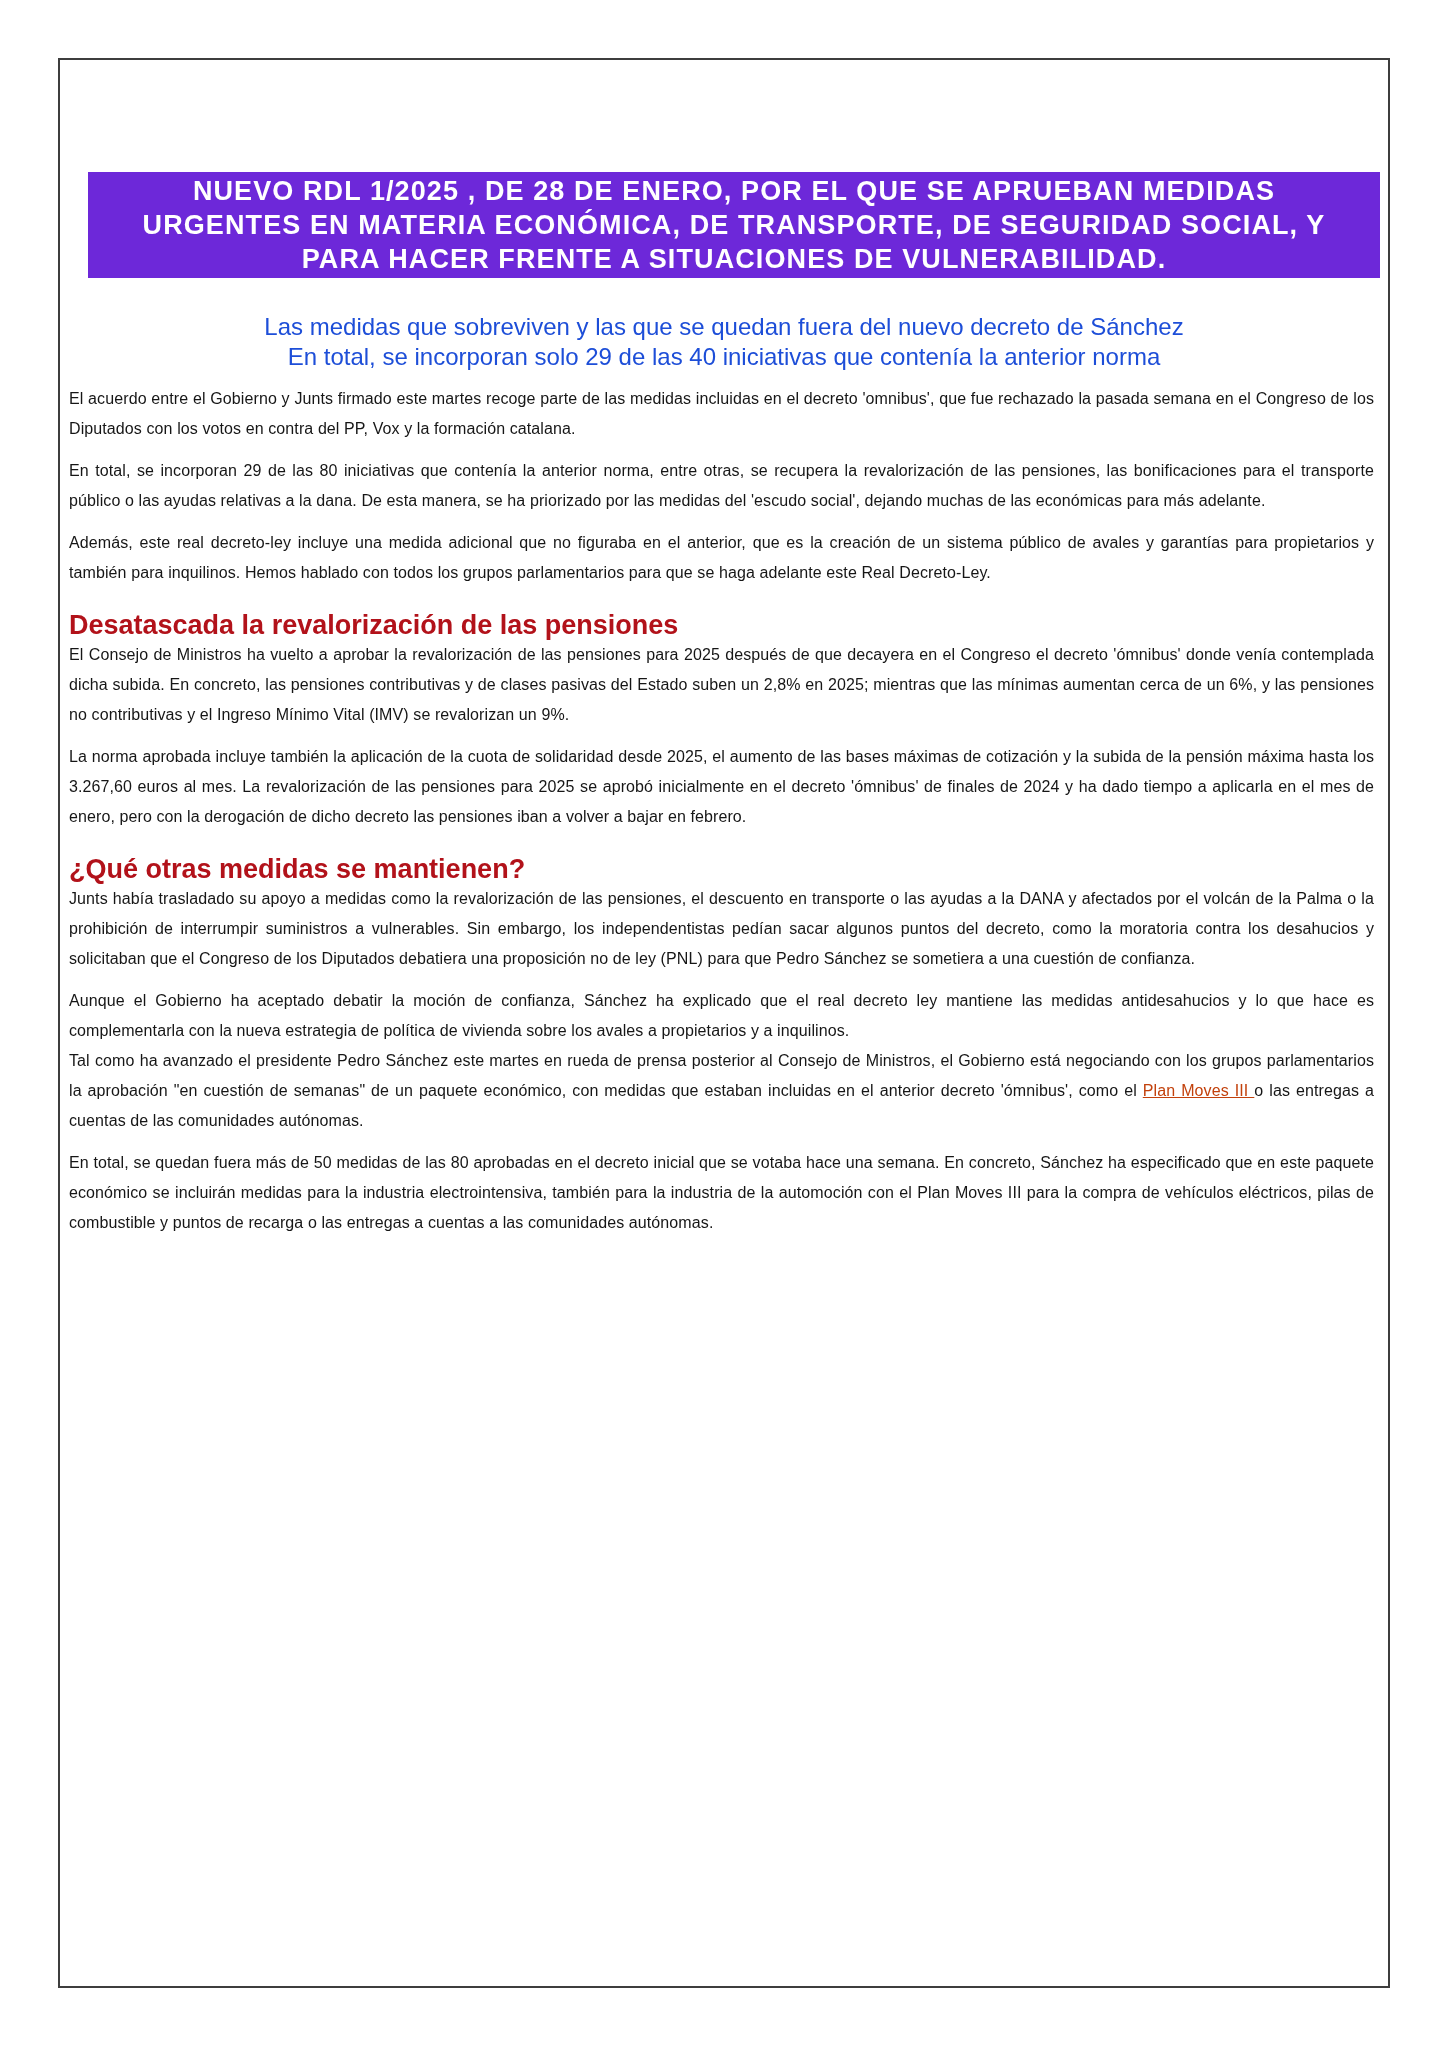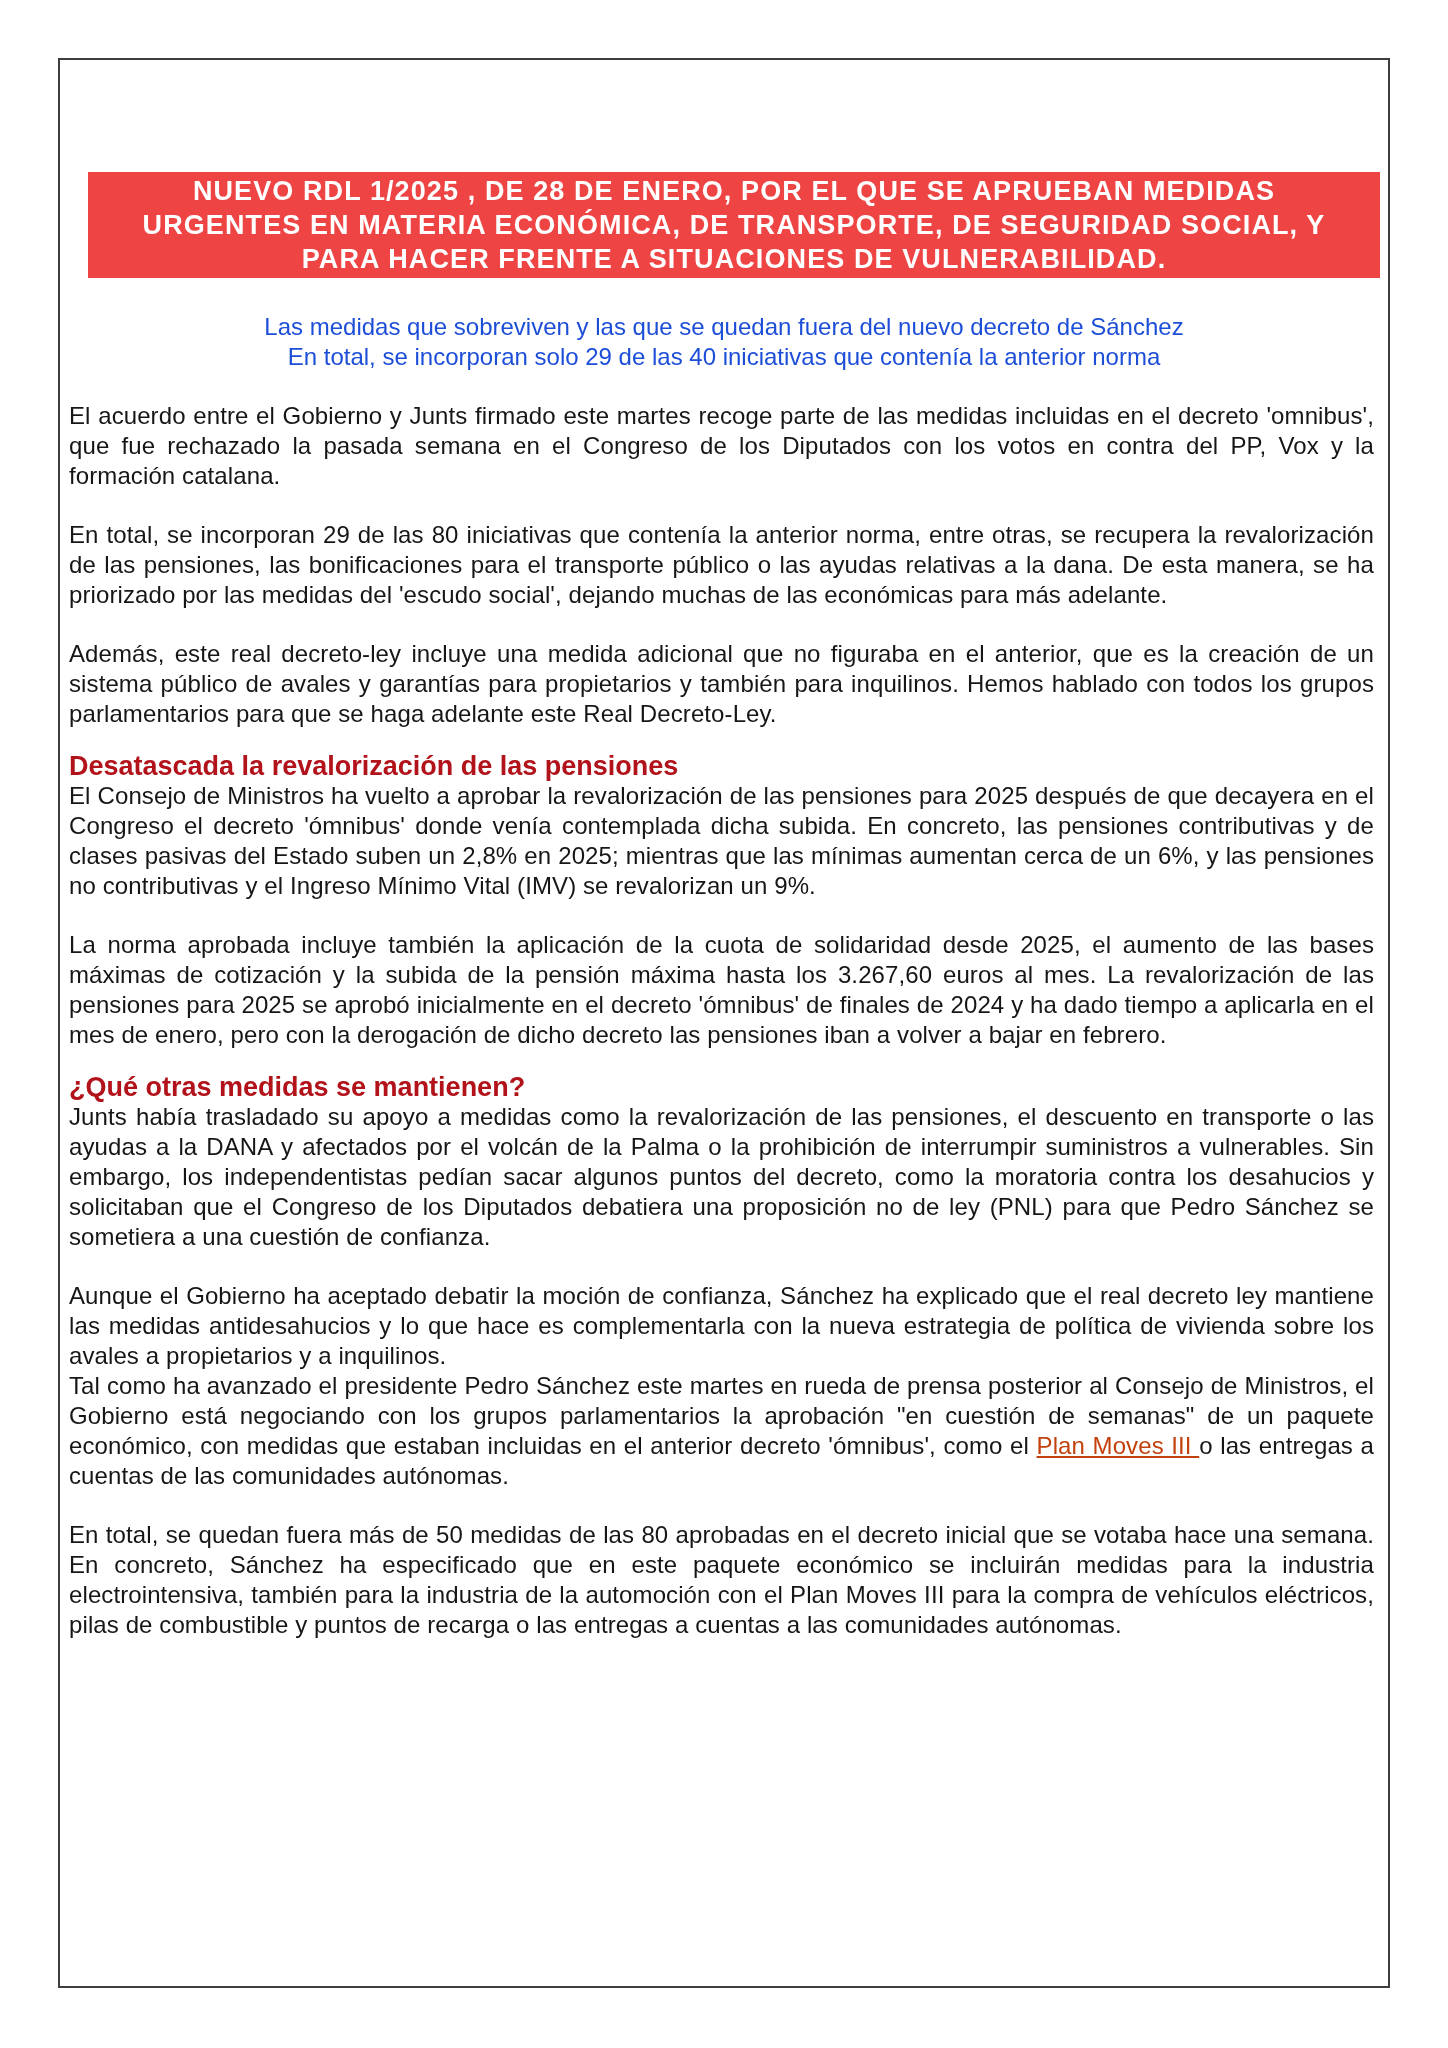--- a/index.html
+++ b/index.html
@@ -19,40 +19,40 @@
     left: 58px;
     top: 58px;
     width: 1328px;
     height: 1926px;
     border: 2px solid #3e3e3e;
     background: #ffffff;
     overflow: hidden;
   }
   .banner {
     margin: 112px 8px 0 28px;
-    background: #ef4444;
+    background: #6d28d9;
     color: #ffffff;
     text-align: center;
     font-weight: bold;
     font-size: 27px;
     line-height: 34px;
     letter-spacing: 1.1px;
     padding: 2px 24px;
   }
   .subtitle {
     margin: 34px 20px 0 20px;
     text-align: center;
     font-size: 24px;
     line-height: 30px;
     color: #1d4ed8;
   }
   .body-p {
-    margin: 29px 14px 0 9px;
+    margin: 12px 14px 0 9px;
     text-align: justify;
-    font-size: 24px;
+    font-size: 16px;
     line-height: 30px;
     letter-spacing: 0.1px;
     color: #161616;
   }
   .red-heading {
     margin: 22px 14px 0 9px;
     font-size: 27px;
     line-height: 30px;
     font-weight: bold;
     color: #b2121a;

